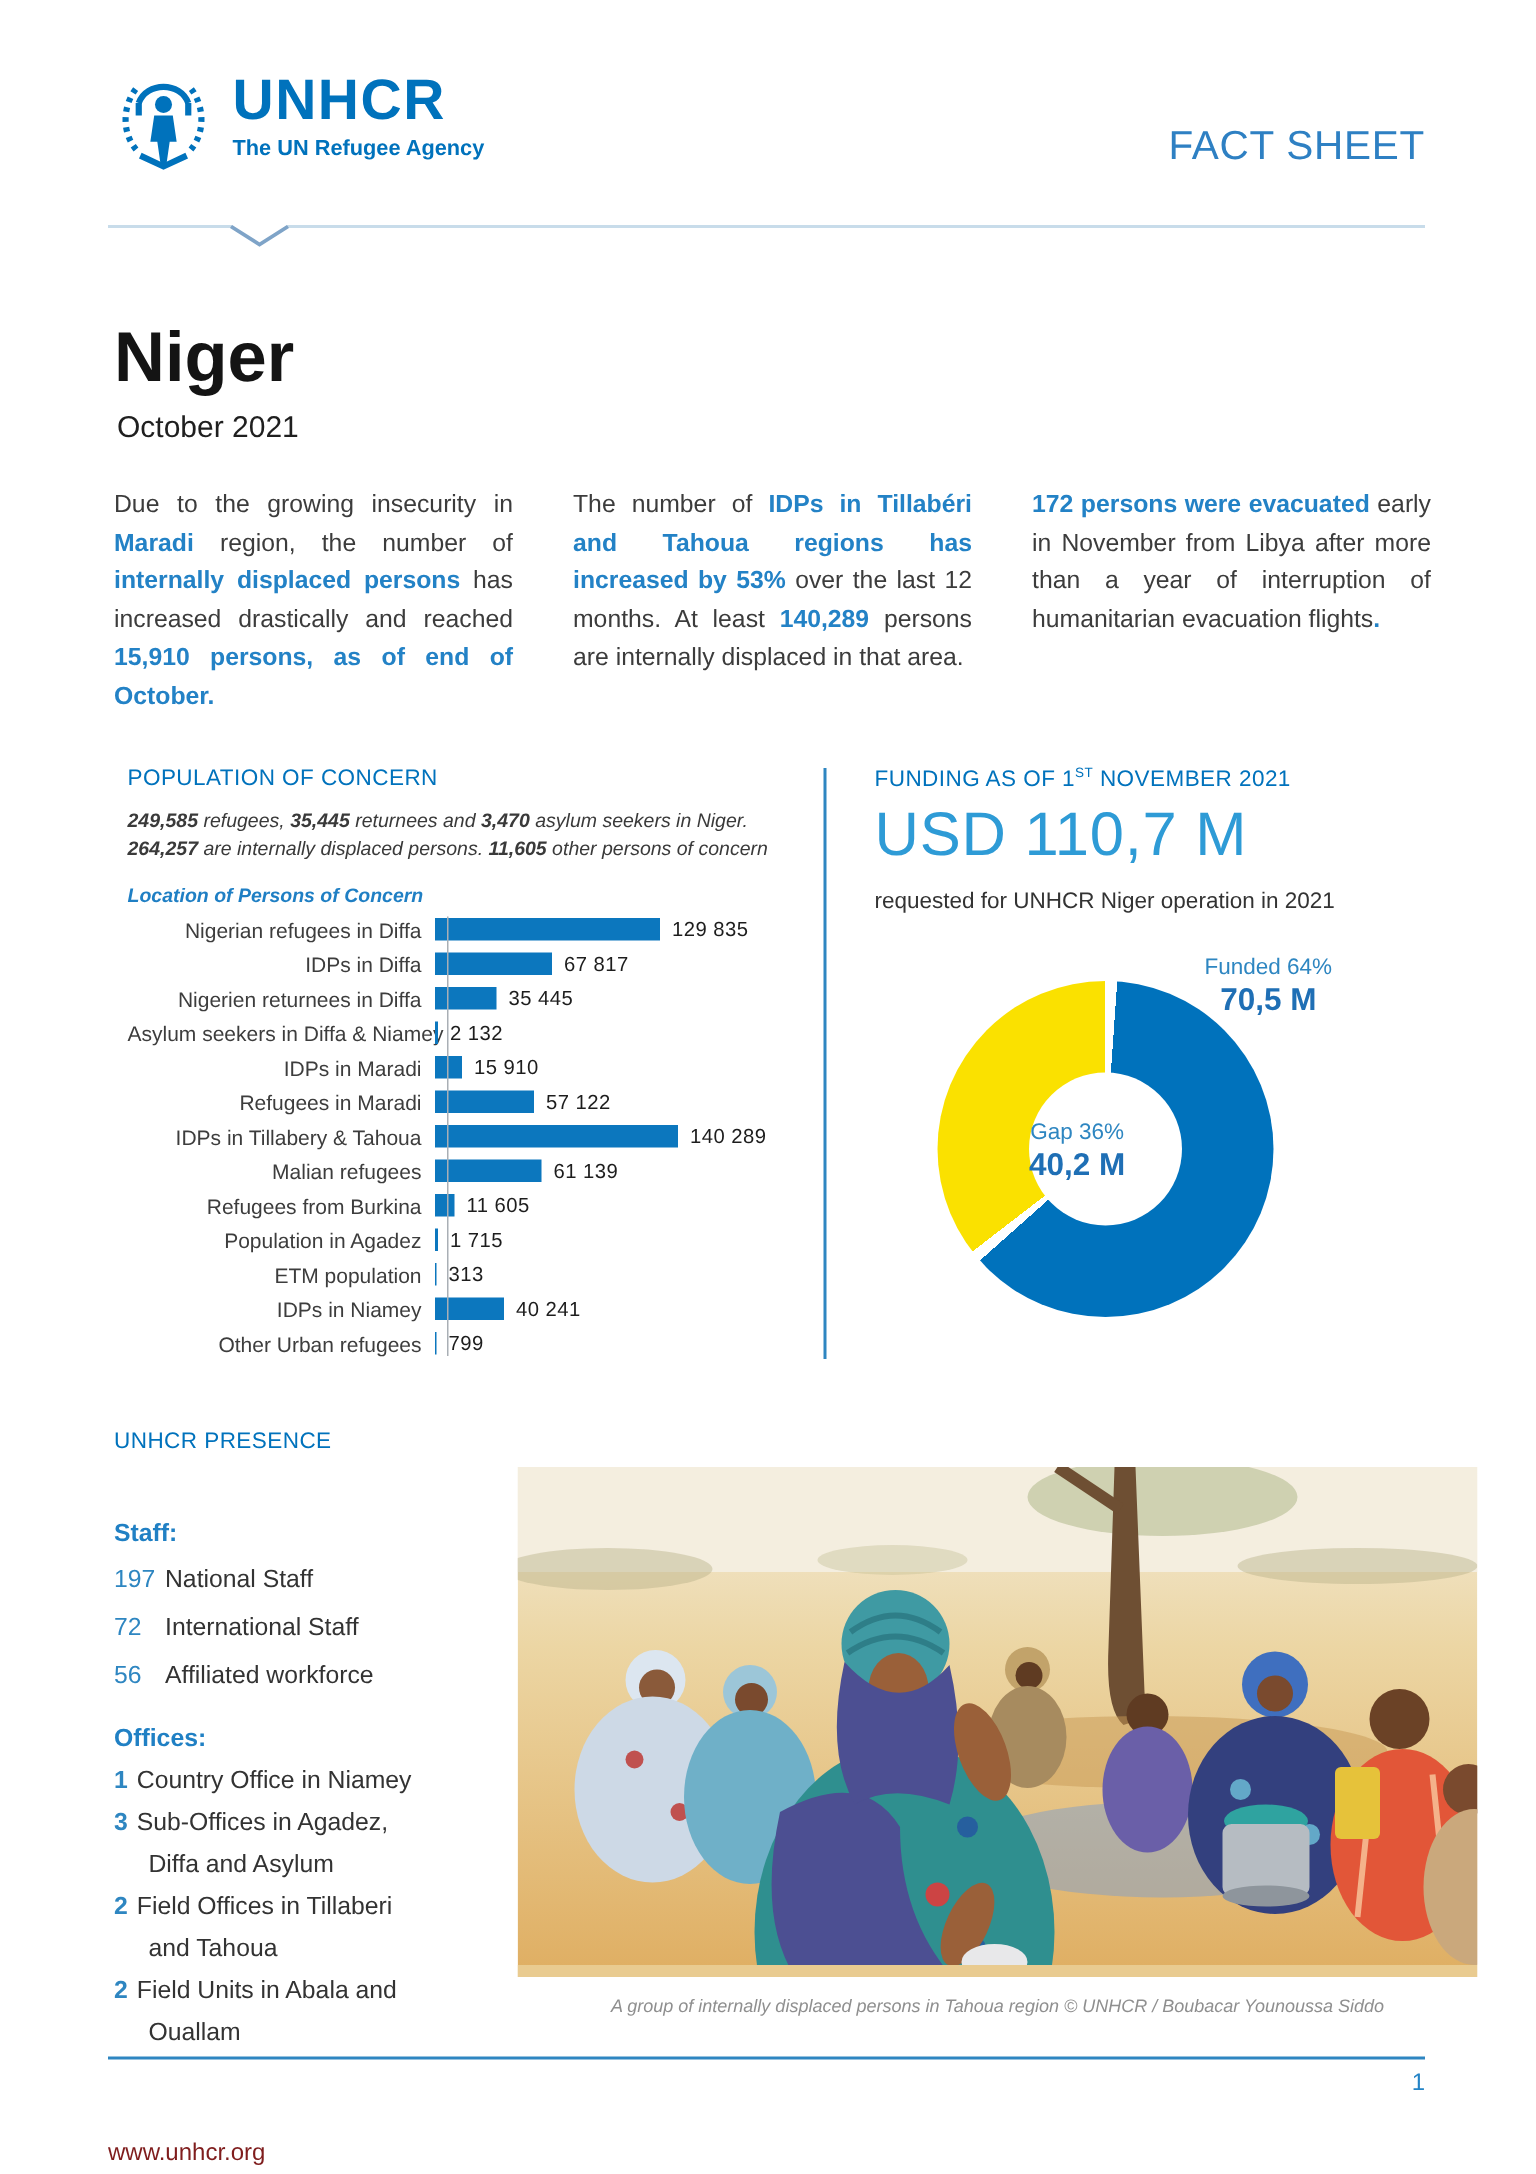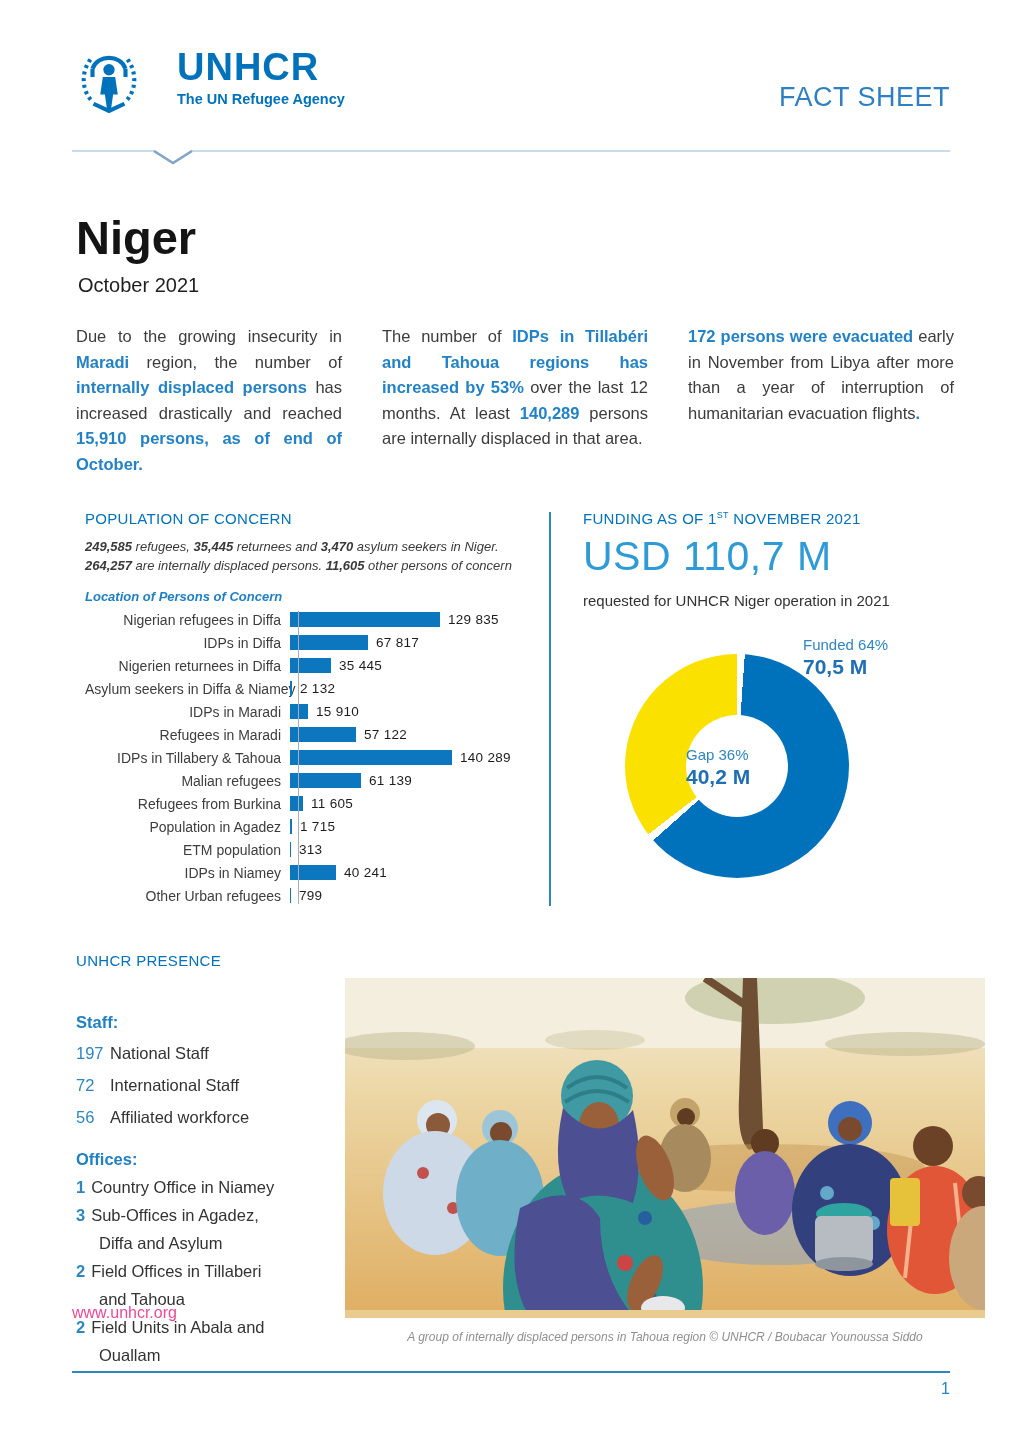--- a/index.html
+++ b/index.html
@@ -2,21 +2,21 @@
 <html><head>
 <meta charset="utf-8">
 <style>
   * { margin:0; padding:0; box-sizing:border-box; }
   html,body { background:#ffffff; }
   body { font-family:"Liberation Sans", sans-serif; }
   #page { position:relative; width:1024px; height:1449px; background:#fff; overflow:hidden; }
 
   
   .logo { position:absolute; left:76px; top:44px; display:flex; gap:13px; align-items:flex-start; }
-  .logo-text { padding-top:4px;margin-left:22px; }
+  .logo-text { padding-top:4px; }
   .logo-title { font-size:38px; font-weight:700; color:#0072BC; letter-spacing:1px; line-height:1; }
   .logo-tagline { margin-top:5px; font-size:14.5px; font-weight:700; color:#0072BC; }
   .fact-sheet { position:absolute; top:82px; right:74px; font-size:27px; color:#2E80C3; letter-spacing:0.5px; }
   .top-divider { position:absolute; left:72px; right:74px; top:150px; height:2px; background:#C8DCEA; }
   .chevron { position:absolute; left:152px; top:150px; }
 
   
   .country { position:absolute; left:76px; top:210px; font-size:47px; font-weight:700; color:#141414; }
   .page-date { position:absolute; left:78px; top:274px; font-size:20px; color:#1f1f1f; }
 
@@ -37,21 +37,21 @@
   .poc-row { display:flex; align-items:center; height:23px; }
   .poc-label { width:205px; padding-right:9px; text-align:right; font-size:14px; color:#3d3d3d; white-space:nowrap; }
   .poc-bar { height:15px; }
   .poc-value { margin-left:8px; font-size:13.5px; color:#1d1d1d; letter-spacing:0.3px; white-space:nowrap; }
 
   
   .funding { position:absolute; left:583px; top:510px; width:368px; height:400px; }
   .funding .sec-heading { position:absolute; left:0; top:0; }
   .funding-amount { position:absolute; left:0; top:24px; font-size:41px; color:#2E9BD6; letter-spacing:0.5px; line-height:1.1; }
   .funding-subtitle { position:absolute; left:0; top:82px; font-size:15px; color:#333; }
-  .donut-wrap { position:absolute; left:0; top:108px; width:368px; height:280px; }
+  .donut-wrap { position:absolute; left:0; top:108px; width:368px; height:280px;text-align:center; }
   .donut { position:absolute; left:42px; top:36px; width:224px; height:224px; border-radius:50%; }
   .donut::after { content:""; position:absolute; left:61px; top:61px; width:102px; height:102px; border-radius:50%; background:#fff; }
   .donut-label { position:absolute; }
   .donut-label .lab { font-size:15px; color:#2E86C1; }
   .donut-label .amt { margin-top:2px; font-size:21px; font-weight:700; color:#1F6FB5; }
   .funded-label { left:220px; top:18px; }
   .gap-label { left:103px; top:128px; }
 
   
   .presence { position:absolute; left:76px; top:952px; width:260px; }
@@ -63,21 +63,21 @@
   .office-line { line-height:28px; display:flex; }
   .office-num { color:#2E86C1; font-weight:700; margin-right:6px; }
   .office-line.cont { padding-left:23px; }
 
   
   .photo { position:absolute; left:345px; top:978px; width:640px; height:340px; overflow:hidden; }
   .caption { position:absolute; left:345px; top:1330px; width:640px; text-align:center; font-size:12px; font-style:italic; color:#8f8f8f; }
 
   
   .footer-line { position:absolute; left:72px; right:74px; top:1371px; height:2px; background:#2E86C1; }
-  .footer-url { position:absolute; left:72px; top:1304px; font-size:16px; color:#ec4899; text-decoration:none; }
+  .footer-url { position:absolute; left:72px; top:1427px; font-size:16px; color:#7f1d1d; text-decoration:none; }
   .footer-page { position:absolute; right:74px; top:1380px; font-size:16px; color:#2484C6; }
 </style>
 </head>
 <body>
 
 <div id="page">
 
   <div class="logo">
     <span>
       <svg width="66" height="70" viewBox="0 0 64 66">

